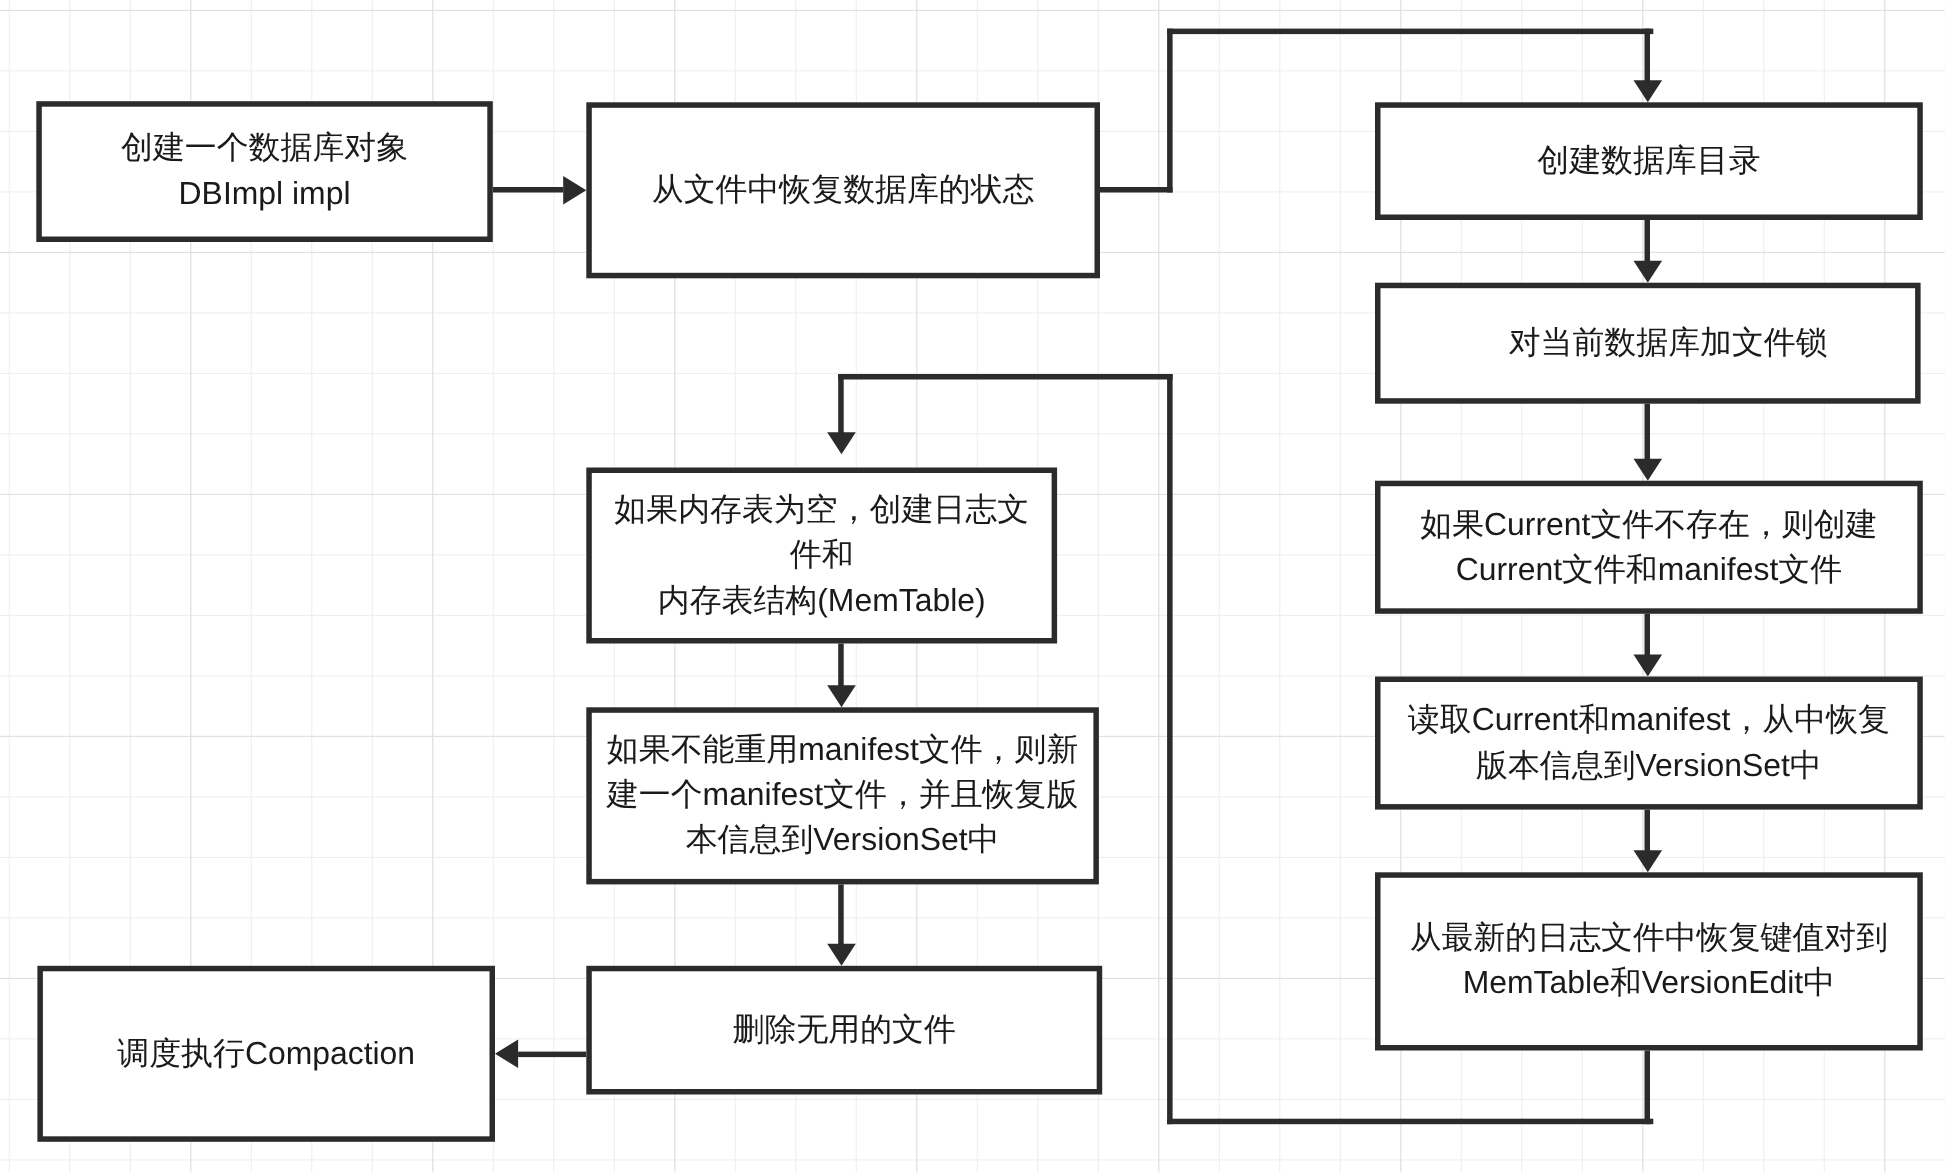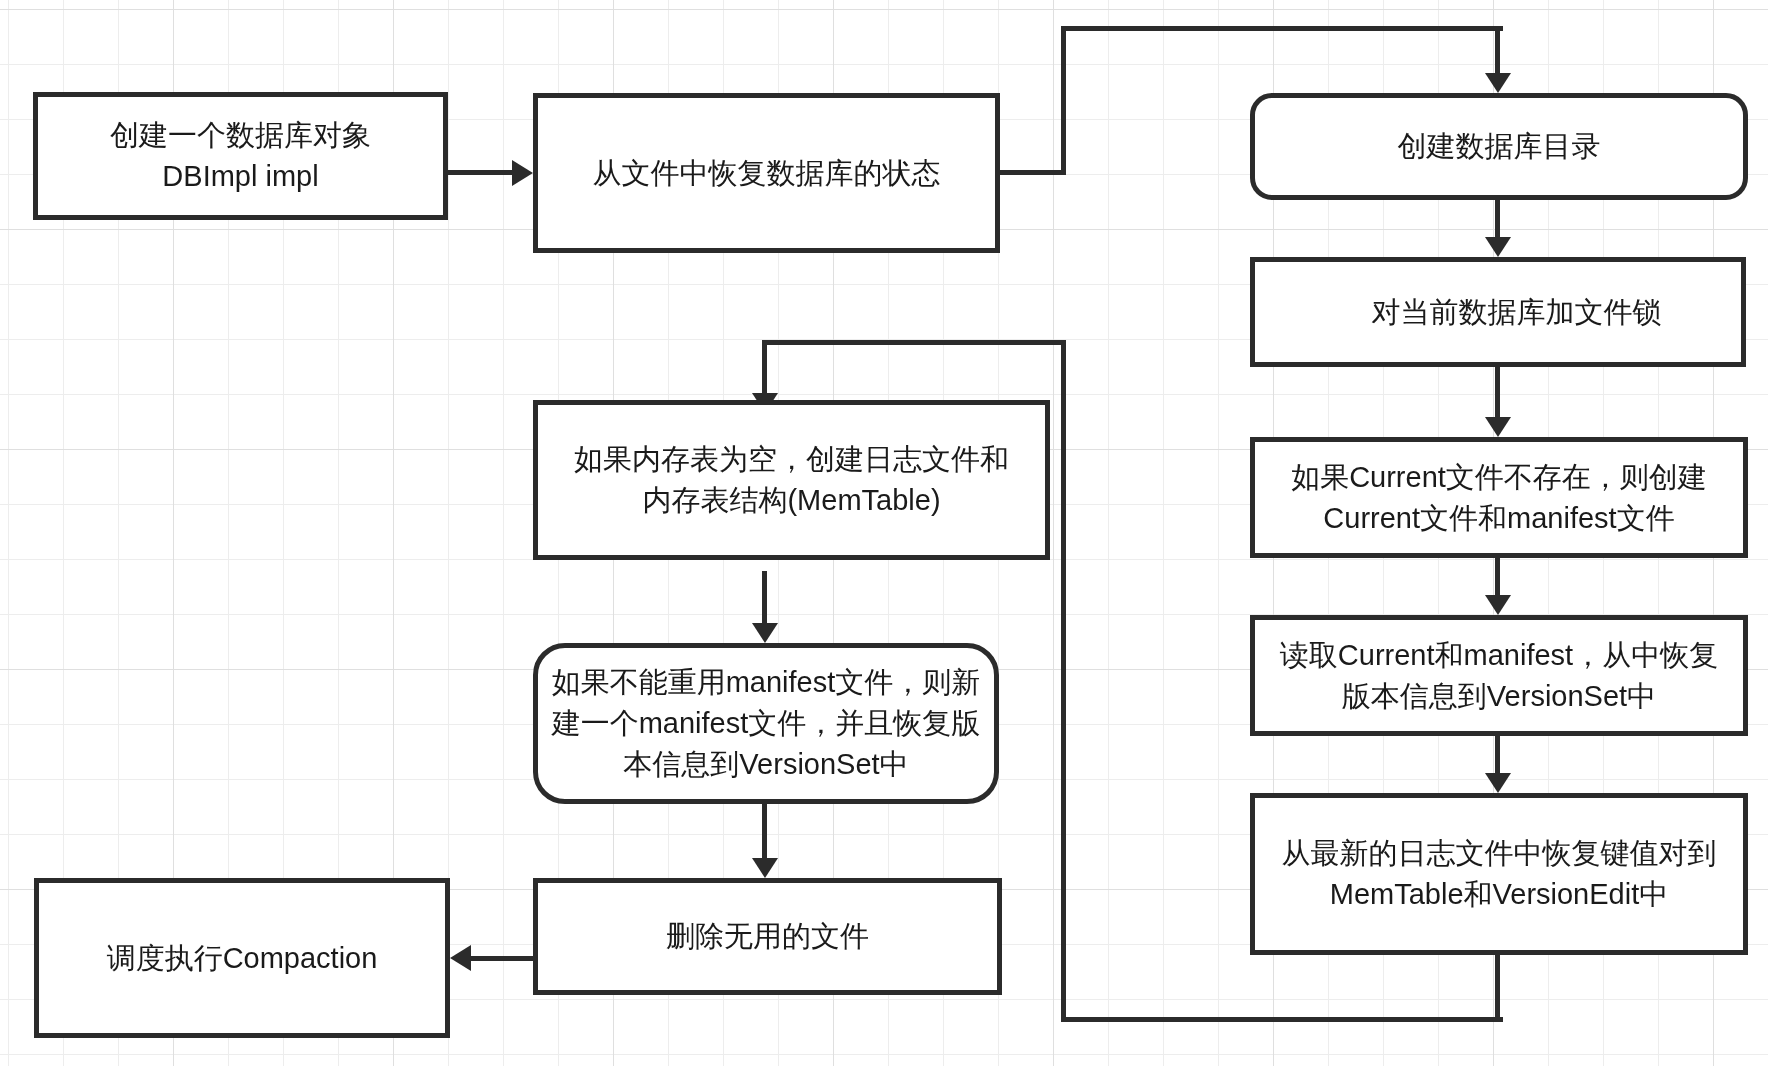--- a/index.html
+++ b/index.html
@@ -99,37 +99,37 @@
   <div class="edge">
     <div class="seg" style="left:471px;top:956px;width:62px;height:5px;"></div>
     <div class="arr left" style="left:450px;top:945px;"></div>
   </div>
 
   <div class="node" style="left:33px;top:92px;width:415px;height:128px;">创建一个数据库对象
 DBImpl impl</div>
 
   <div class="node" style="left:533px;top:93px;width:467px;height:160px;">从文件中恢复数据库的状态</div>
 
-  <div class="node" style="left:1250px;top:93px;width:498px;height:107px;border-radius:22px;">创建数据库目录</div>
+  <div class="node" style="left:1250px;top:93px;width:498px;height:107px;">创建数据库目录</div>
 
   <div class="node" style="left:1250px;top:257px;width:496px;height:110px;padding-left:47px;">对当前数据库加文件锁</div>
 
   <div class="node" style="left:1250px;top:437px;width:498px;height:121px;">如果Current文件不存在，则创建
 Current文件和manifest文件</div>
 
   <div class="node" style="left:1250px;top:615px;width:498px;height:121px;padding-left:10px;">读取Current和manifest，从中恢复
 版本信息到VersionSet中</div>
 
   <div class="node" style="left:1250px;top:793px;width:498px;height:162px;">从最新的日志文件中恢复键值对到
 MemTable和VersionEdit中</div>
 
-  <div class="node" style="left:533px;top:400px;width:517px;height:160px;">如果内存表为空，创建日志文件和
+  <div class="node" style="left:533px;top:425px;width:428px;height:160px;">如果内存表为空，创建日志文件和
 内存表结构(MemTable)</div>
 
-  <div class="node" style="left:533px;top:643px;width:466px;height:161px;border-radius:32px;">如果不能重用manifest文件，则新
+  <div class="node" style="left:533px;top:643px;width:466px;height:161px;">如果不能重用manifest文件，则新
 建一个manifest文件，并且恢复版
 本信息到VersionSet中</div>
 
   <div class="node" style="left:533px;top:878px;width:469px;height:117px;">删除无用的文件</div>
 
   <div class="node" style="left:34px;top:878px;width:416px;height:160px;text-align:right;">调度执行Compaction</div>
 
 </div>
 
 </body></html>

